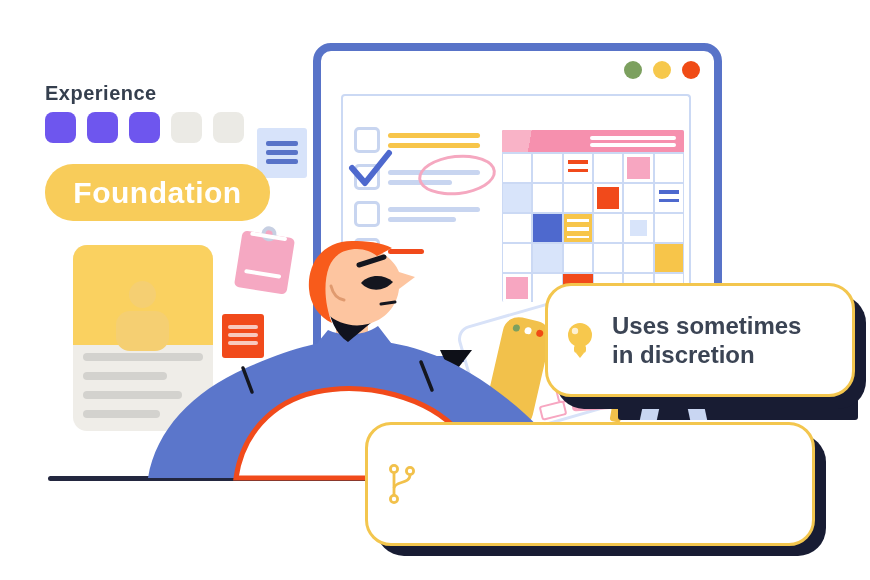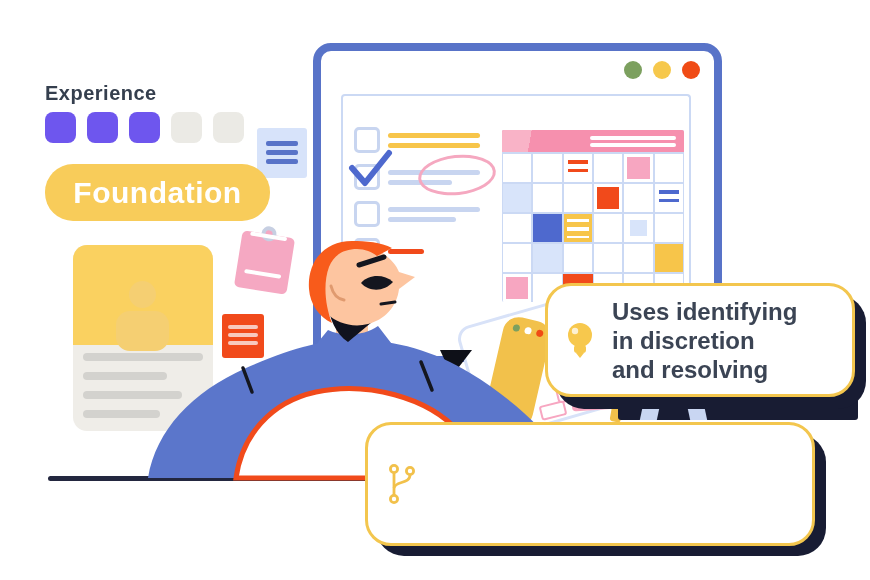--- a/index.html
+++ b/index.html
@@ -303,23 +303,22 @@
   <div class="abs callout-shadow cs2"></div>
 
   <div class="abs callout c1">
     <svg width="38" height="40" viewBox="0 0 38 40">
       <circle cx="19" cy="15" r="12" fill="#F7C84D"></circle>
       <circle cx="14" cy="11" r="3.2" fill="#fff" opacity="0.75"></circle>
       <rect x="13" y="25" width="12" height="8" rx="3" fill="#F7C84D"></rect>
       <polygon points="15,33 23,33 19,38" fill="#F7C84D"></polygon>
     </svg>
     <div class="callout-text">
-      <span>Uses identifying</span>
+      <span>Uses sometimes</span>
       <span>in discretion</span>
-      <span>and resolving</span>
     </div>
   </div>
 
   <div class="abs callout c2">
     <svg width="32" height="42" viewBox="0 0 32 42">
       <circle cx="8" cy="6" r="3.6" fill="none" stroke="#F2C14B" stroke-width="2.8"></circle>
       <circle cx="24" cy="8" r="3.6" fill="none" stroke="#F2C14B" stroke-width="2.8"></circle>
       <circle cx="8" cy="36" r="3.6" fill="none" stroke="#F2C14B" stroke-width="2.8"></circle>
       <path d="M8,10 L8,32" stroke="#F2C14B" stroke-width="2.8" fill="none"></path>
       <path d="M24,12 C24,21 9,18 8,25" stroke="#F2C14B" stroke-width="2.8" fill="none"></path>

